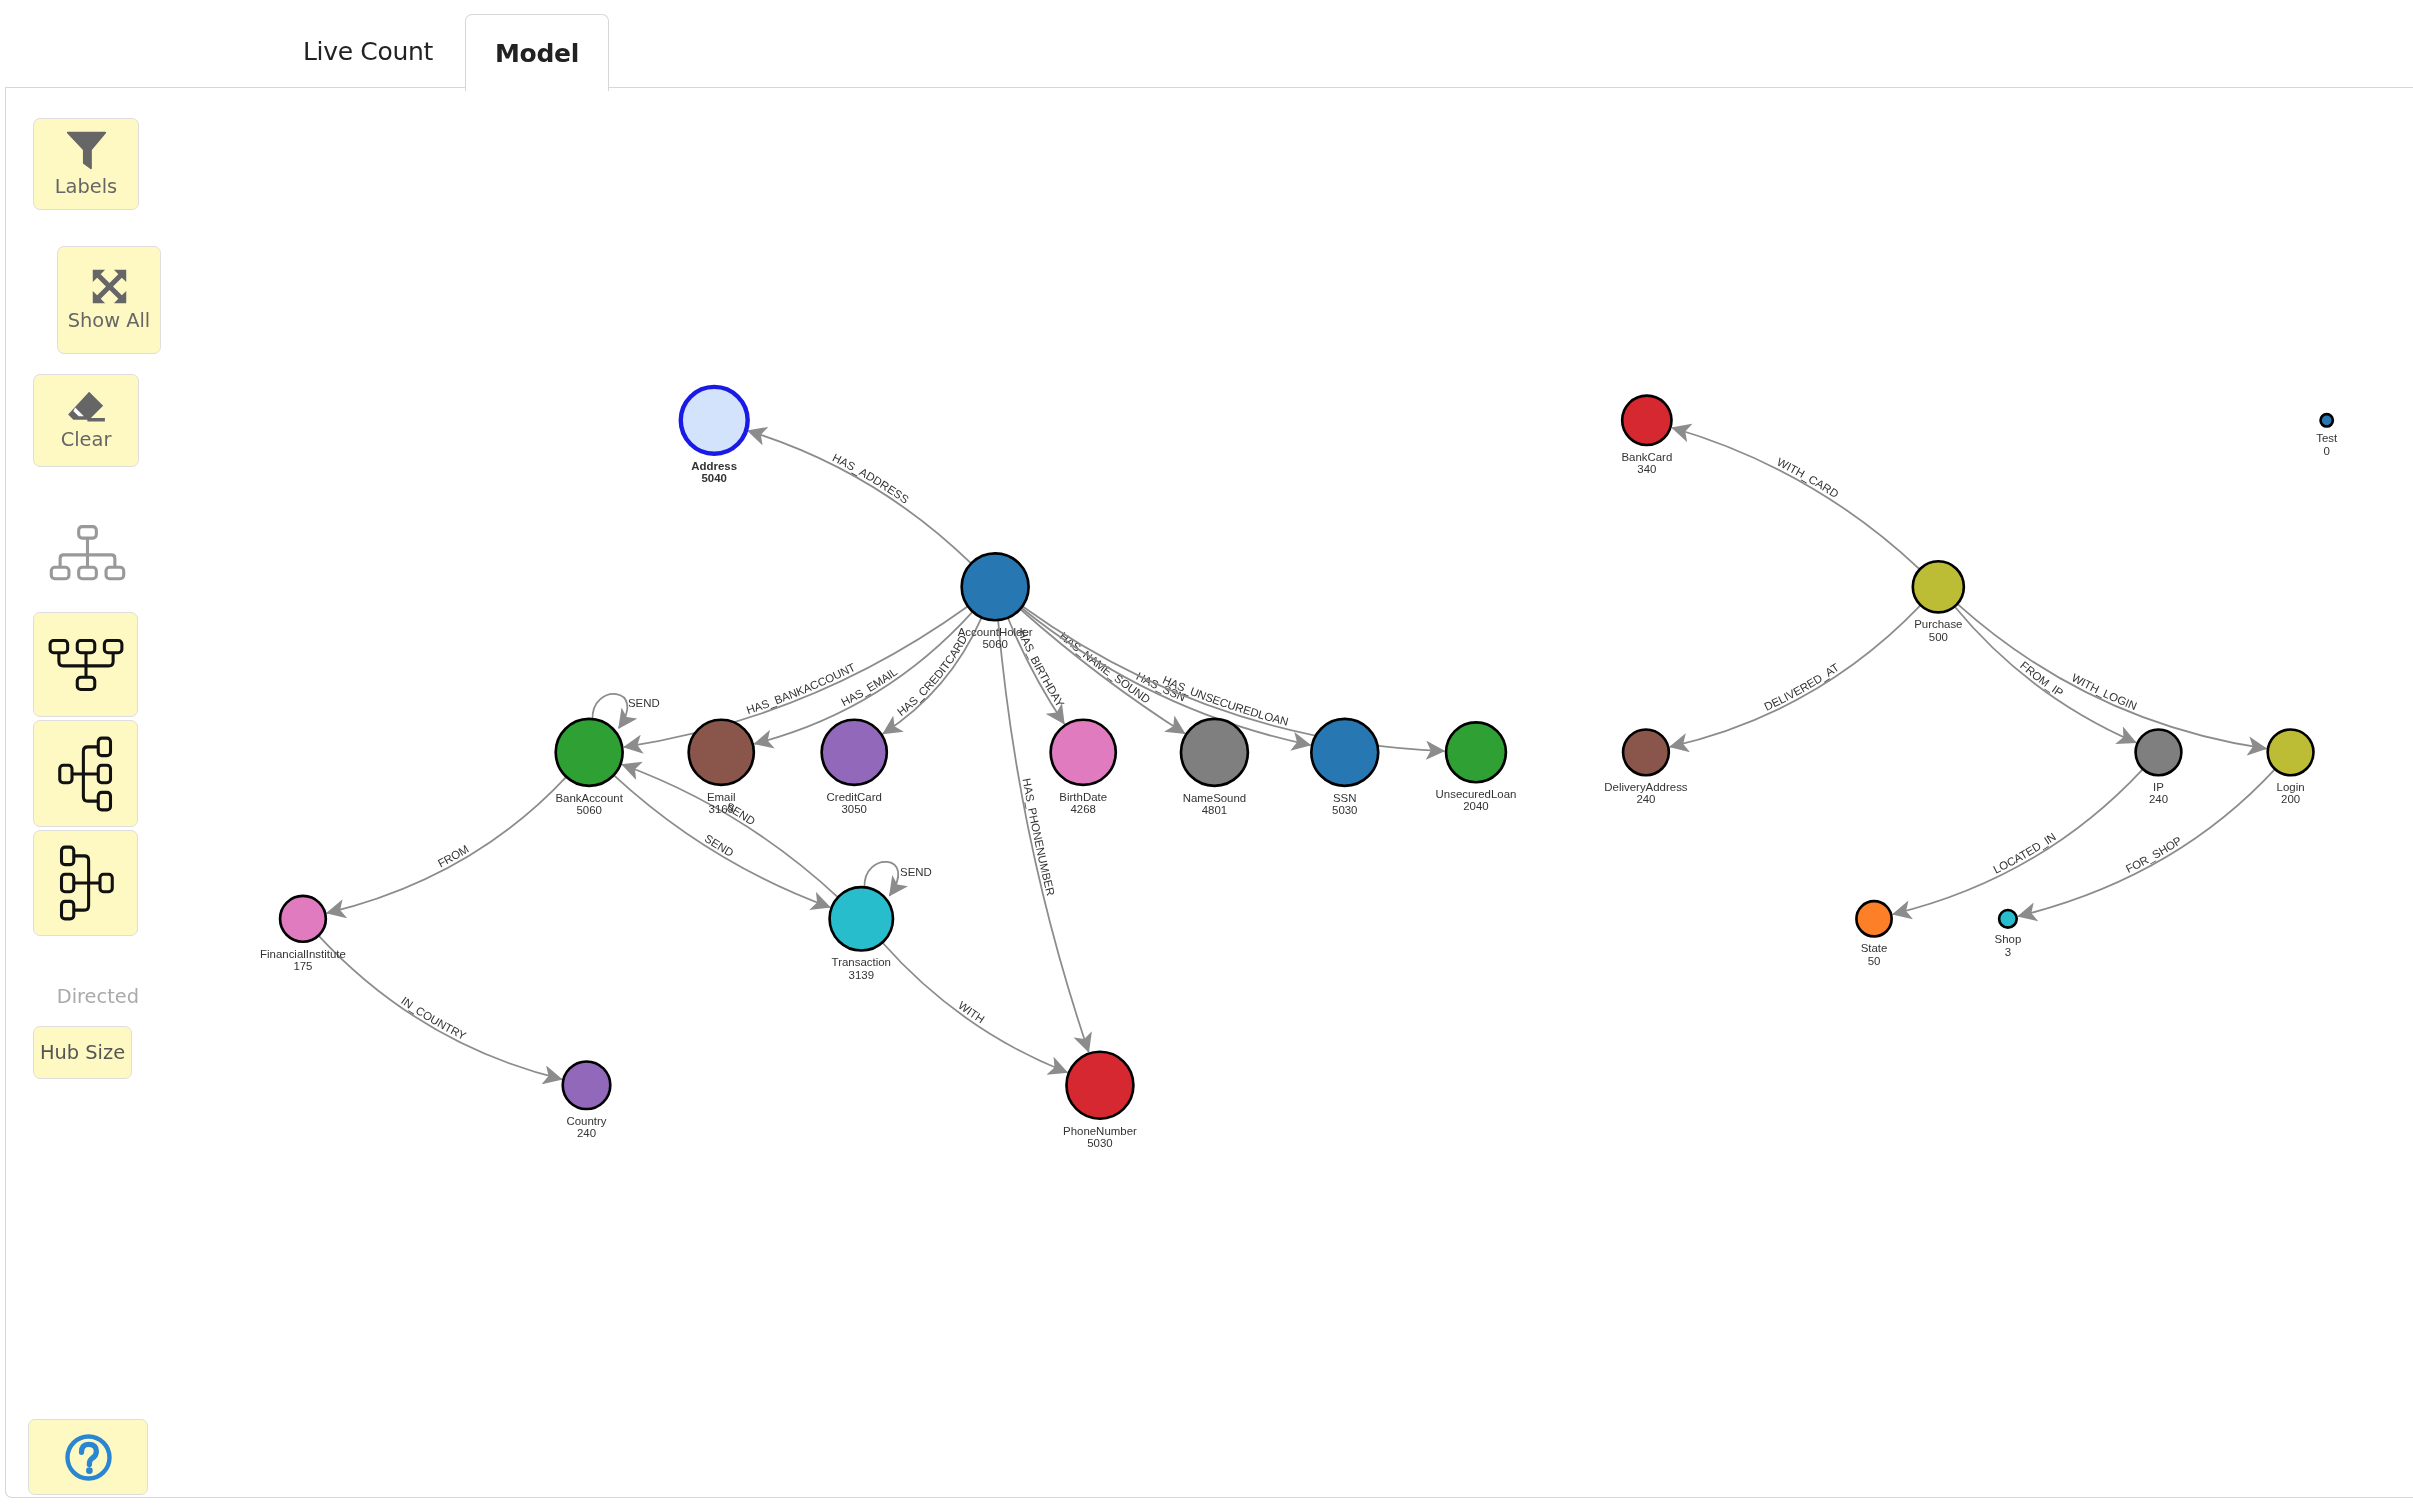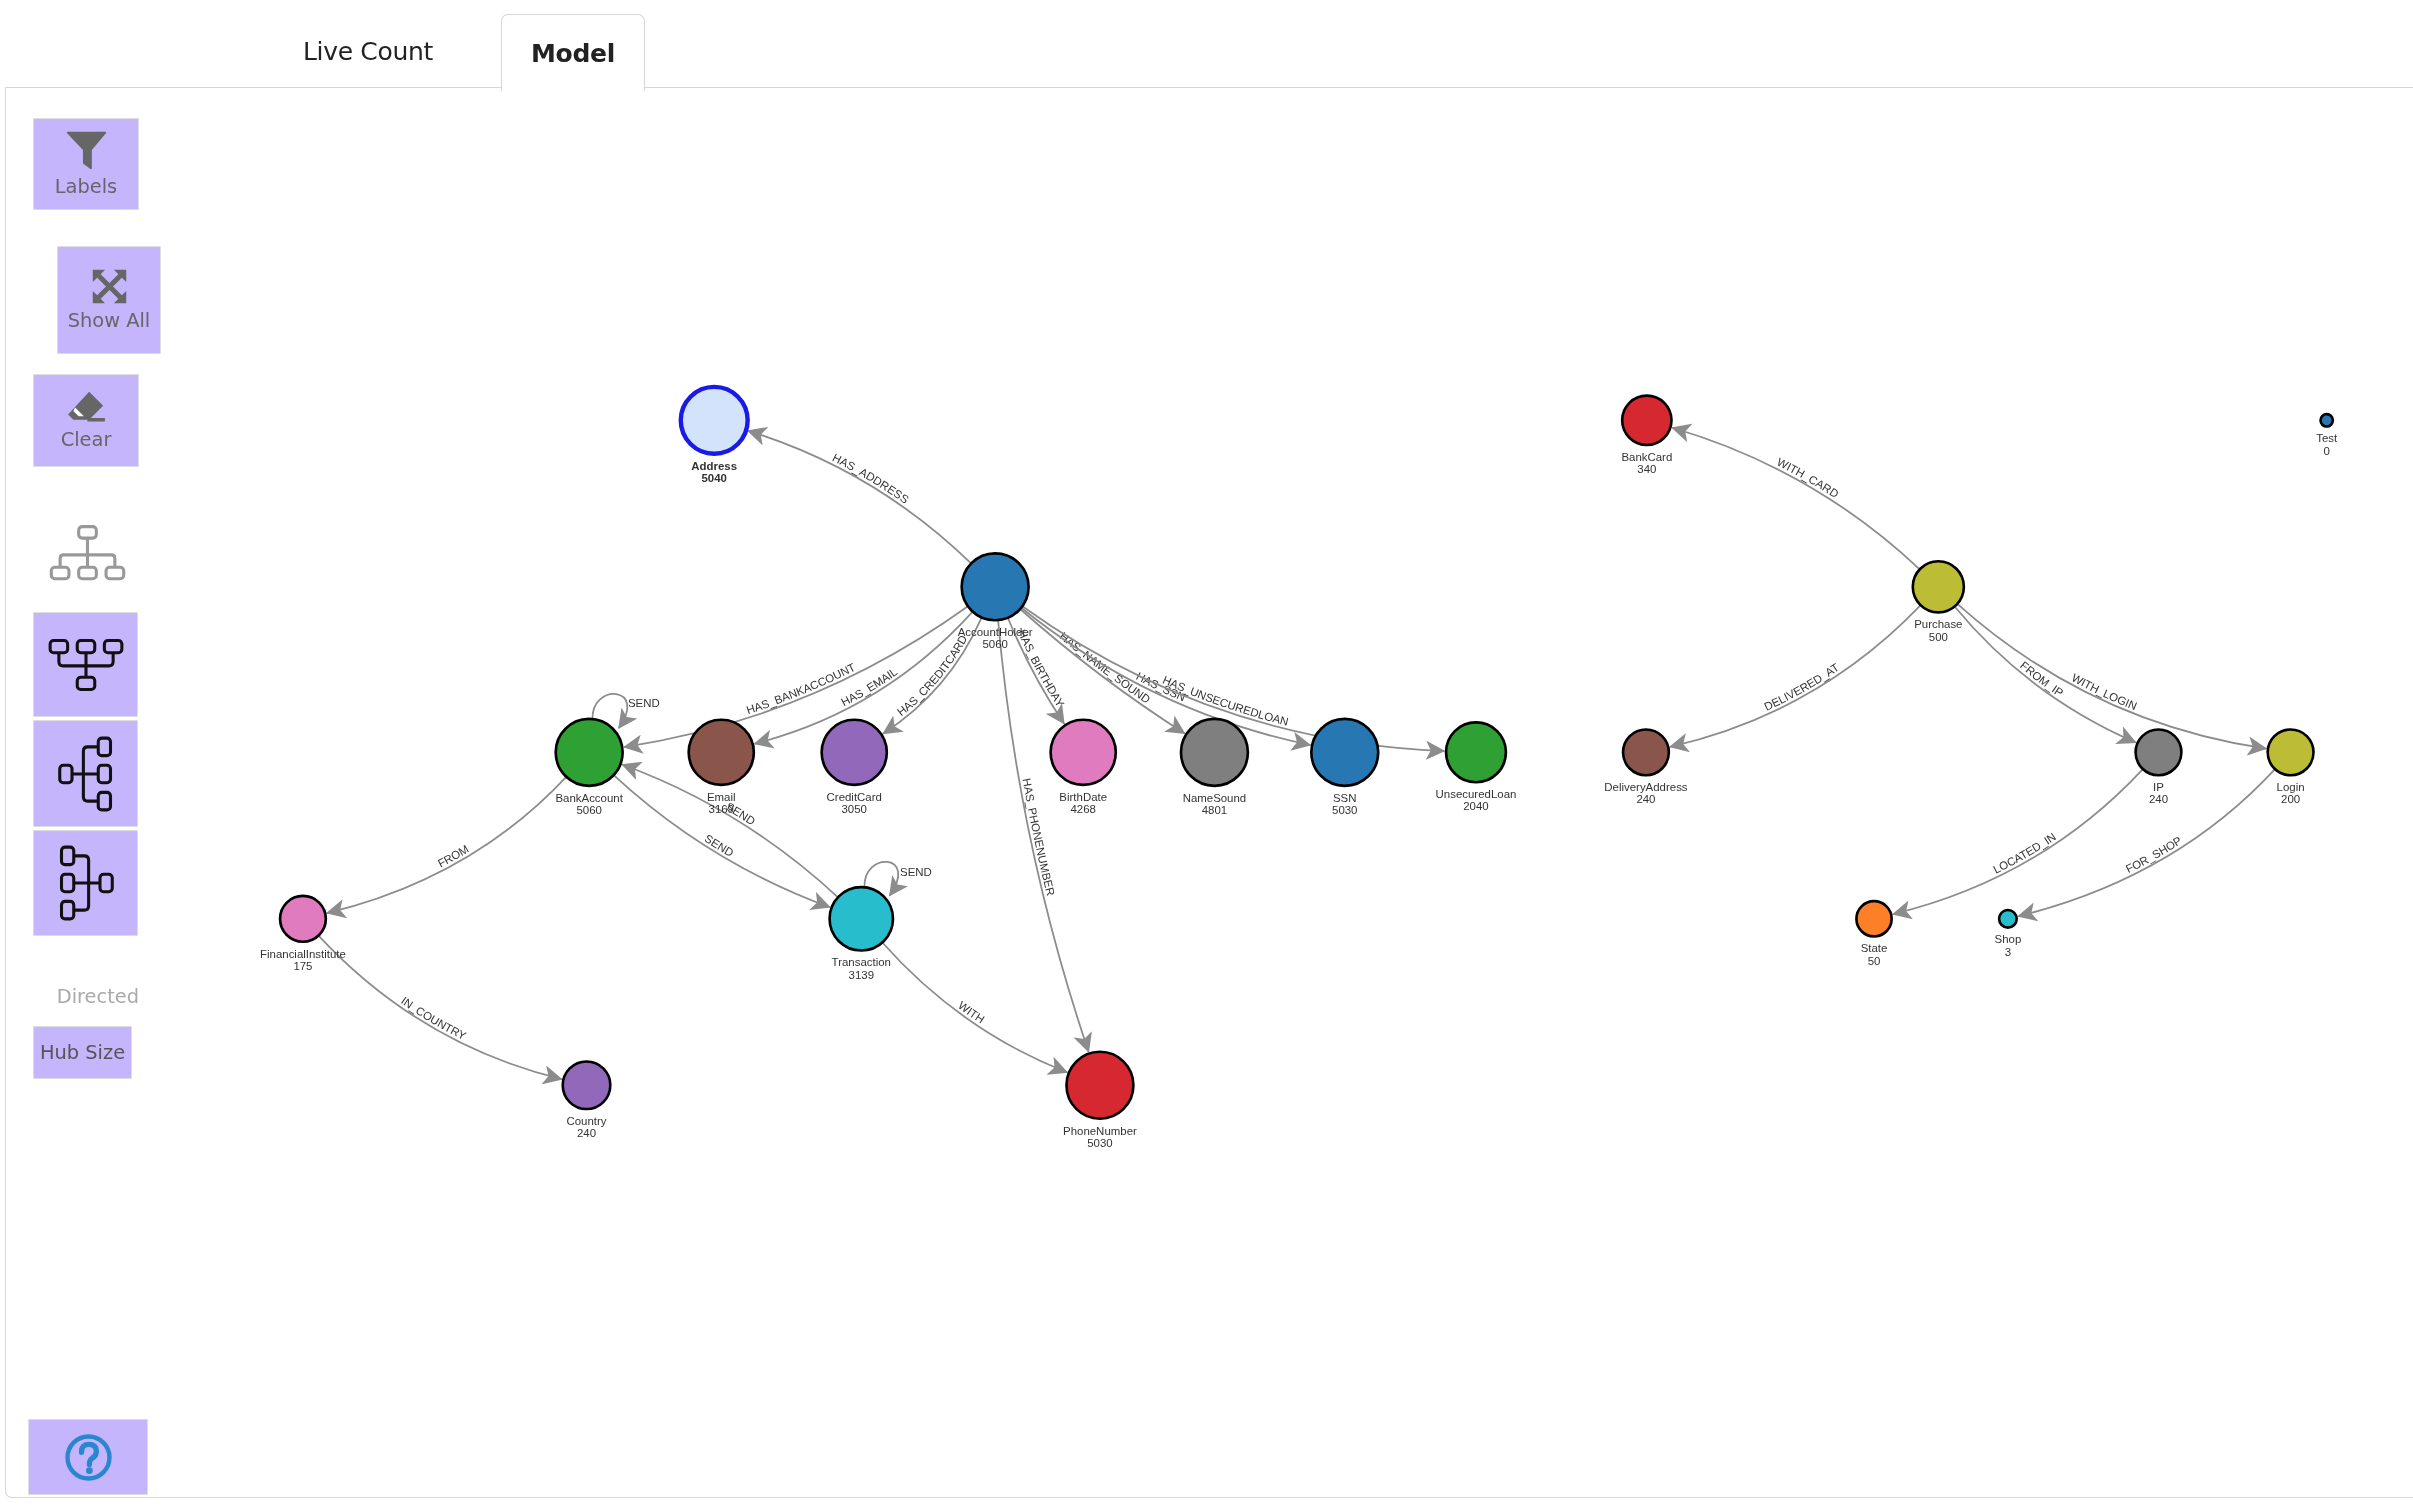--- a/index.html
+++ b/index.html
@@ -2,25 +2,25 @@
 <html style="font-size:14px"><head>
 <meta charset="utf-8">
 <style>
   html, body { margin:0; padding:0; background:#ffffff; }
   body { width:2413px; height:1510px; position:relative; overflow:hidden;
          font-family:"DejaVu Sans","Liberation Sans",sans-serif; color:#333; }
   .tabbar { position:absolute; left:0; top:0; width:2413px; height:89px; }
   .tab { position:absolute; top:14px; height:74px; display:flex; align-items:center; justify-content:center;
          font-size:25px; color:#222; cursor:pointer; box-sizing:border-box; letter-spacing:-0.3px; }
   .tab.active { background:#fff; border:1.8px solid #d6d6d6; border-bottom:none; border-radius:7px 7px 0 0;
-                font-weight:bold; height:77px; z-index:2;margin-left:36px; }
+                font-weight:bold; height:77px; z-index:2; }
   .panel { position:absolute; left:5.3px; top:87px; width:2408px; height:1411px; box-sizing:border-box;
            border-top:1.8px solid #d6d6d6; border-left:1.8px solid #d6d6d6; border-bottom:1.8px solid #d6d6d6;
            border-radius:0 0 0 7px; background:#fff; }
-  .tbtn { position:absolute; box-sizing:border-box; border:1.8px solid #dedede; border-radius:1px; background:#c4b5fd;
+  .tbtn { position:absolute; box-sizing:border-box; border:1.8px solid #dedede; border-radius:7px; background:#fef9c3;
           display:flex; flex-direction:column; align-items:center; justify-content:center; cursor:pointer; }
   .tbtn .lbl { font-size:19.4px; color:#666; margin-top:3.5px; }
   .graph { position:absolute; left:0; top:0; }
   .nlabel { font-family:"Liberation Sans",sans-serif; font-size:13px; fill:#333; text-anchor:middle; }
   .nlabel.bold { font-weight:bold; }
   .elabel { font-family:"Liberation Sans",sans-serif; font-size:13px; fill:#333; }
   .edge { fill:none; stroke:#8c8c8c; stroke-width:2; }
   .directed { position:absolute; left:33px; width:106px; top:985px; text-align:right; font-size:19.4px; color:#aaa; }
 </style>
 </head>

